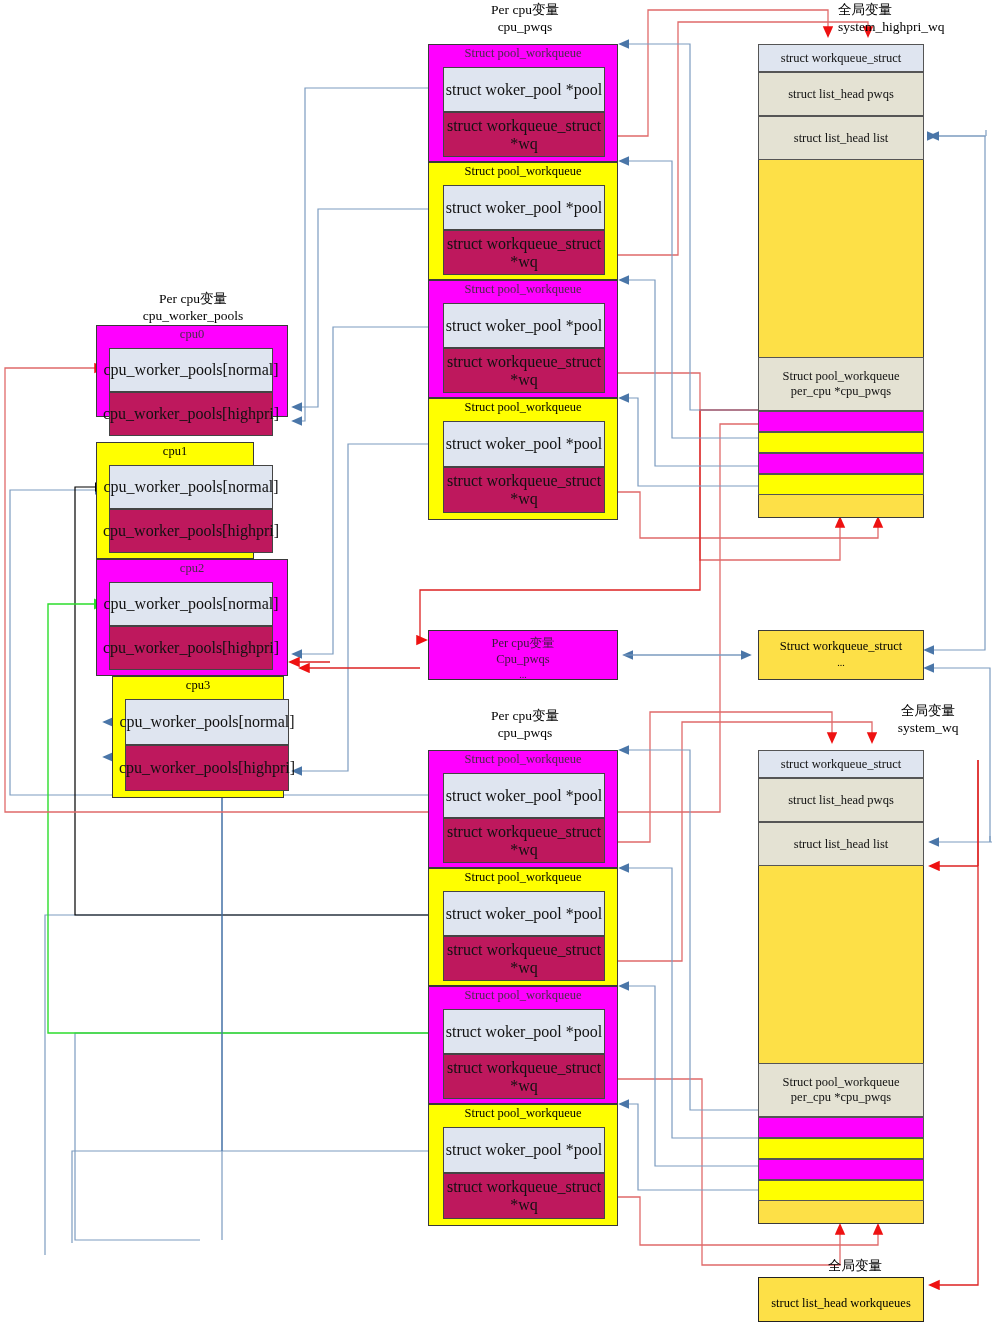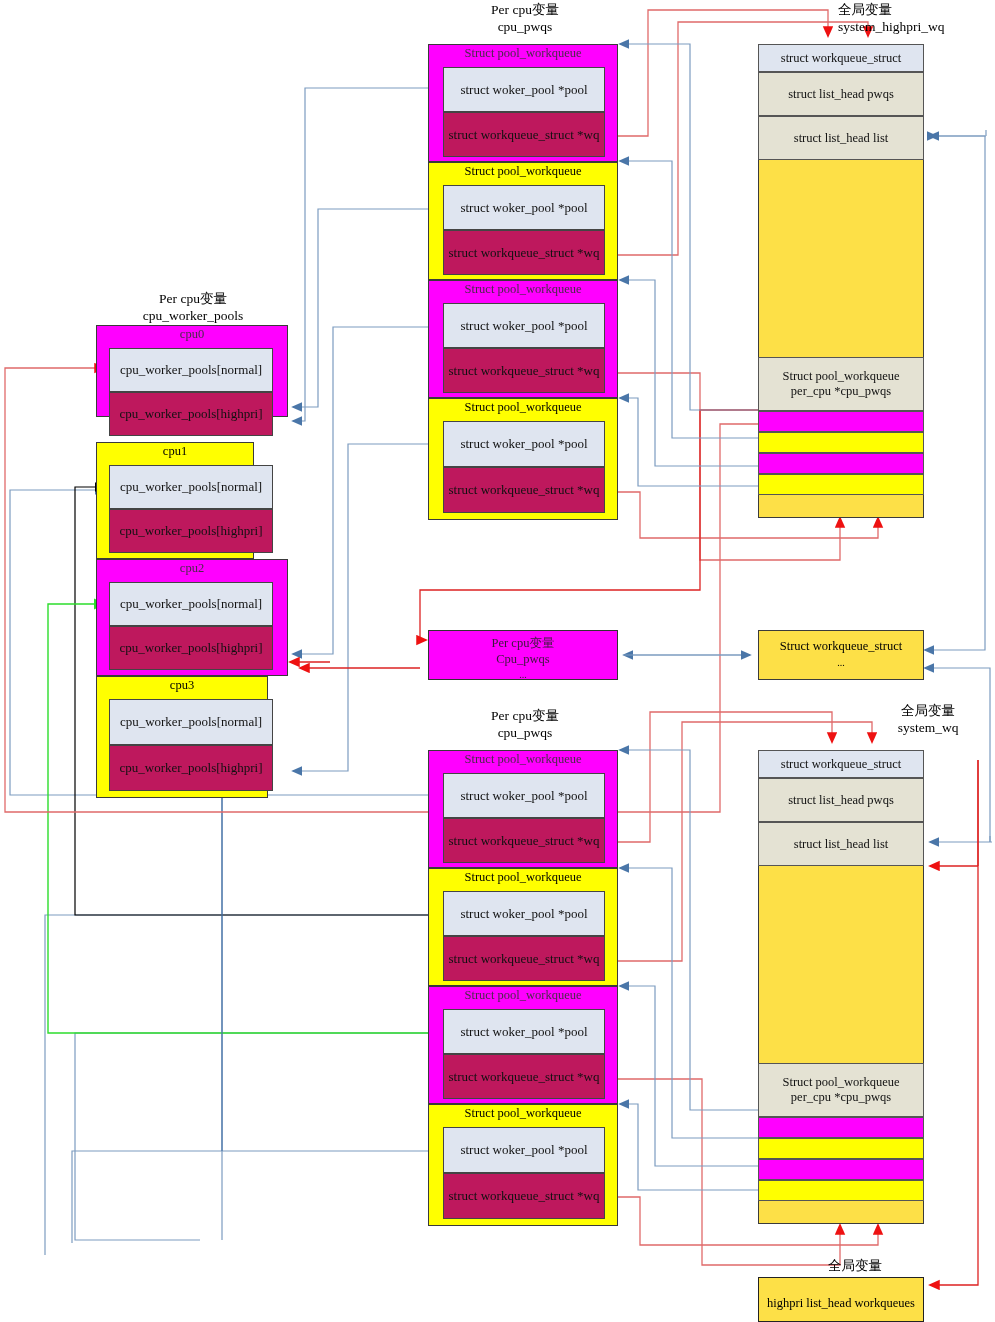--- a/index.html
+++ b/index.html
@@ -4,21 +4,21 @@
 <style>
   html,body{margin:0;padding:0;background:#ffffff;}
   body{font-family:"Liberation Serif","DejaVu Serif",serif;}
   #stage{position:relative;width:995px;height:1322px;overflow:hidden;background:#fff;}
   .lbl{position:absolute;text-align:center;font-size:13.5px;color:#000;line-height:1.25;white-space:pre-line;}
   .grp{position:absolute;box-sizing:border-box;border:1px solid #3a3a3a;}
   .grp.magenta{background:#ff00ff;}
   .grp.yellow{background:#ffff00;}
   .grp .ghdr{position:absolute;left:0;right:0;top:0;height:17px;text-align:center;font-size:12.5px;line-height:17px;color:#000;}
   .grp .ghdr.dim{color:#4a2a4a;}
-  .cell{position:absolute;box-sizing:border-box;border:1px solid #444;text-align:center;font-size:13px;color:#111;display:flex;align-items:center;justify-content:center;}
+  .cell{position:absolute;box-sizing:border-box;border:1px solid #444;text-align:center;font-size:16px;color:#111;display:flex;align-items:center;justify-content:center;}
   .cell.blue{background:#dfe5f0;}
   .cell.beige{background:#be185d;}
   .plain{position:absolute;box-sizing:border-box;border:1.5px solid #3b3b3b;background:#fde047;}
   .rowcell{position:absolute;box-sizing:border-box;border:1px solid #555;text-align:center;font-size:12.5px;color:#111;display:flex;align-items:center;justify-content:center;line-height:1.2;}
   .rowcell.blue{background:#dfe5f0;}
   .rowcell.beige{background:#e4e2d3;}
   .band{position:absolute;box-sizing:border-box;border:1px solid #555;}
   .band.m{background:#ff00ff;}
   .band.y{background:#ffff00;}
   svg.wires{position:absolute;left:0;top:0;width:995px;height:1322px;pointer-events:none;}
@@ -164,21 +164,21 @@
     <div class="grp yellow" style="left:96px;top:442px;width:158px;height:117px;">
       <div class="ghdr">cpu1</div>
       <div class="cell blue" style="left:12px;top:22px;width:164px;height:44px;">cpu_worker_pools[normal]</div>
       <div class="cell beige" style="left:12px;top:66px;width:164px;height:44px;">cpu_worker_pools[highpri]</div>
     </div>
     <div class="grp magenta" style="left:96px;top:559px;width:192px;height:117px;">
       <div class="ghdr dim">cpu2</div>
       <div class="cell blue" style="left:12px;top:22px;width:164px;height:44px;">cpu_worker_pools[normal]</div>
       <div class="cell beige" style="left:12px;top:66px;width:164px;height:44px;">cpu_worker_pools[highpri]</div>
     </div>
-    <div class="grp yellow" style="left:96px;top:676px;width:172px;height:122px;">
+    <div class="grp yellow" style="left:112px;top:676px;width:172px;height:122px;">
       <div class="ghdr">cpu3</div>
       <div class="cell blue" style="left:12px;top:22px;width:164px;height:46px;">cpu_worker_pools[normal]</div>
       <div class="cell beige" style="left:12px;top:68px;width:164px;height:46px;">cpu_worker_pools[highpri]</div>
     </div>
   </div>
 
   <div>
     <div class="grp magenta" style="left:428px;top:44px;width:190px;height:118px;">
       <div class="ghdr dim">Struct pool_workqueue</div>
       <div class="cell blue" style="left:14px;top:22px;width:162px;height:45px;">struct woker_pool *pool</div>
@@ -257,17 +257,17 @@
     <div class="rowcell beige" style="left:-1px;top:71px;width:166px;height:44px;">struct list_head list</div>
     <div class="rowcell beige" style="left:-1px;top:312px;width:166px;height:54px;white-space:pre-line;">Struct pool_workqueue
 per_cpu *cpu_pwqs</div>
     <div class="band m" style="left:-1px;top:366px;width:166px;height:21px;"></div>
     <div class="band y" style="left:-1px;top:387px;width:166px;height:21px;"></div>
     <div class="band m" style="left:-1px;top:408px;width:166px;height:21px;"></div>
     <div class="band y" style="left:-1px;top:429px;width:166px;height:21px;"></div>
   </div>
 
   <div class="plain" style="left:758px;top:1277px;width:166px;height:45px;border:1px solid #222;">
-    <div style="position:absolute;left:0;right:0;top:18px;text-align:center;font-size:12.5px;">highpri list_head workqueues</div>
+    <div style="position:absolute;left:0;right:0;top:18px;text-align:center;font-size:12.5px;">struct list_head workqueues</div>
   </div>
 
 
 </div>
 
 </body></html>

